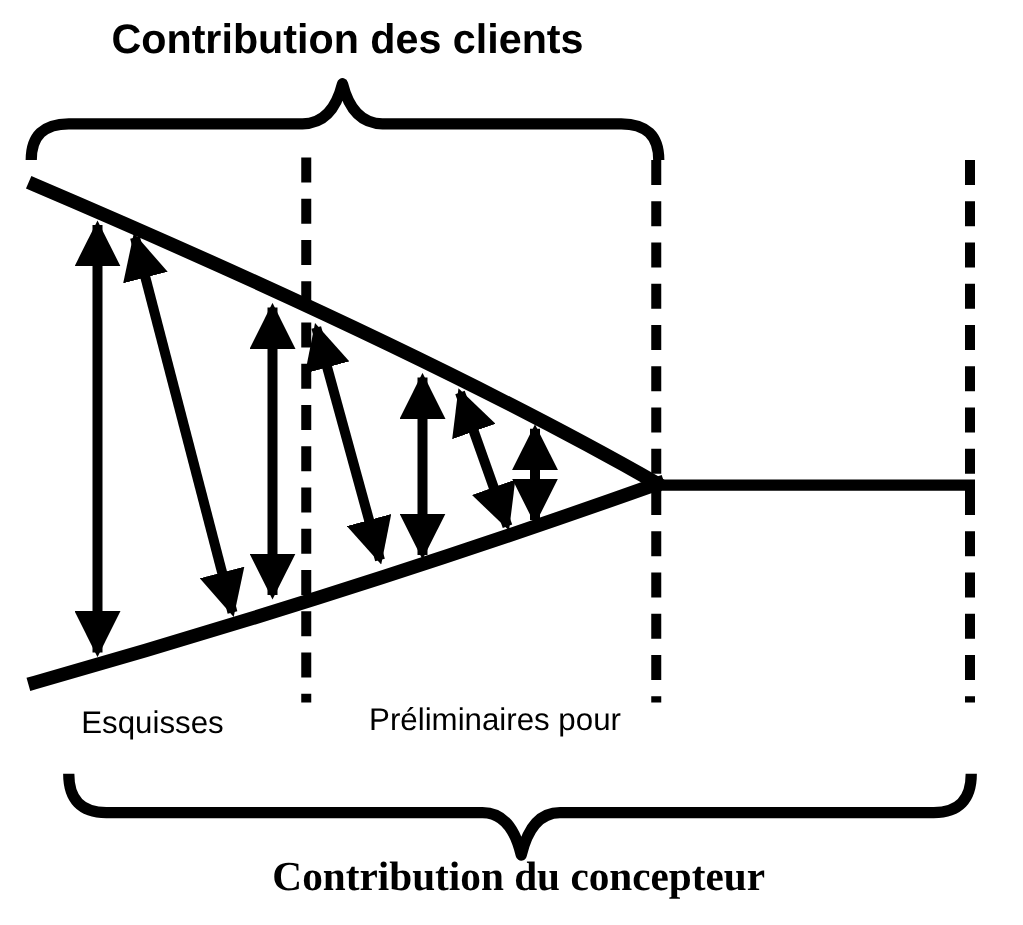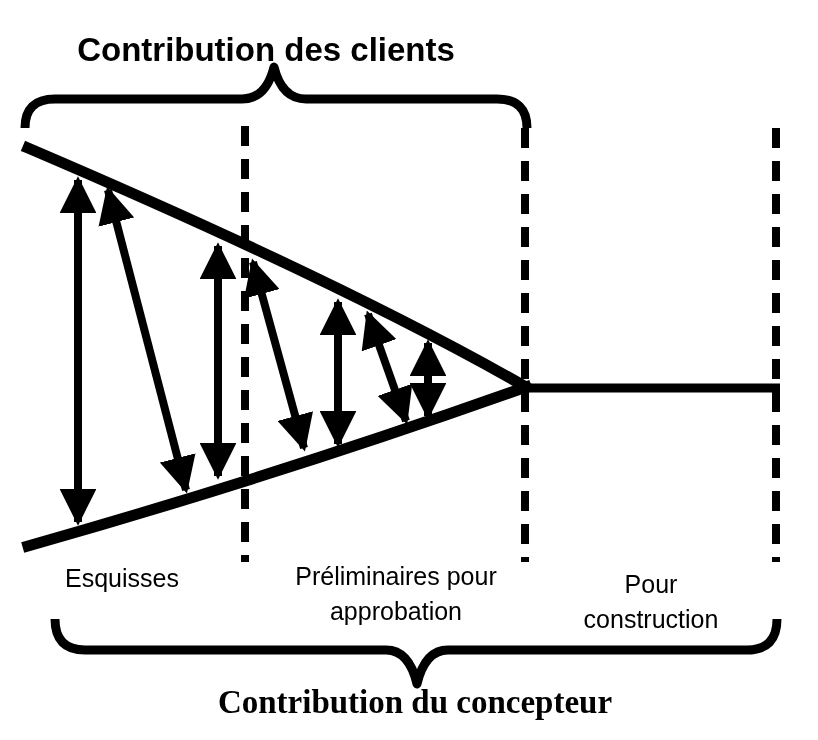--- a/index.html
+++ b/index.html
@@ -6,21 +6,21 @@
   .stage {
     position:relative; width:818px; height:740px;
     background:var(--bg,#ffffff); color:var(--ink,#000000);
     font-family:"Liberation Sans", sans-serif; overflow:hidden;
   }
   .art { position:absolute; left:0; top:0; width:818px; height:740px; color:var(--ink,#000000); }
   .title {
     position:absolute; font-weight:700; font-size:33px; line-height:1.2;
     text-align:center; white-space:nowrap; color:var(--ink,#000000);
   }
-  .t-top    { left:20px;  top:11px;  width:492px;margin-top:19px; }
+  .t-top    { left:32px;  top:11px;  width:492px; }
   .t-bottom { left:140px; top:683px; width:550px;font-family:Liberation Serif, serif; }
   .plabel {
     position:absolute; font-size:25px; line-height:35px; text-align:center;
     color:var(--ink,#000000);
   }
   .p-esq { left:22px;  top:561px; width:200px; }
   .p-pre { left:265px; top:559px; width:262px; }
   .p-con { left:550px; top:567px; width:202px; }
   .ln { display:block;text-align:center; }
   .brace   { fill:none; stroke:currentColor; stroke-width:9;  stroke-linejoin:round; }
@@ -63,23 +63,18 @@
     <line class="arrow" marker-start="url(#ah)" marker-end="url(#ah)" x1="368" y1="314" x2="406" y2="421"></line>
     <line class="arrow" marker-start="url(#ah)" marker-end="url(#ah)" x1="428" y1="343" x2="428" y2="416"></line>
   </svg>
 
   <div class="plabel p-esq">
     <span class="ln">Esquisses</span>
   </div>
 
   <div class="plabel p-pre">
     <span class="ln">Préliminaires pour</span>
-    <span class="ln">approbation</span>
   </div>
 
-  <div class="plabel p-con">
-    <span class="ln">Pour</span>
-    <span class="ln">construction</span>
-  </div>
 
   <div class="title t-bottom">Contribution du concepteur</div>
 
 </div>
 
 </body></html>

